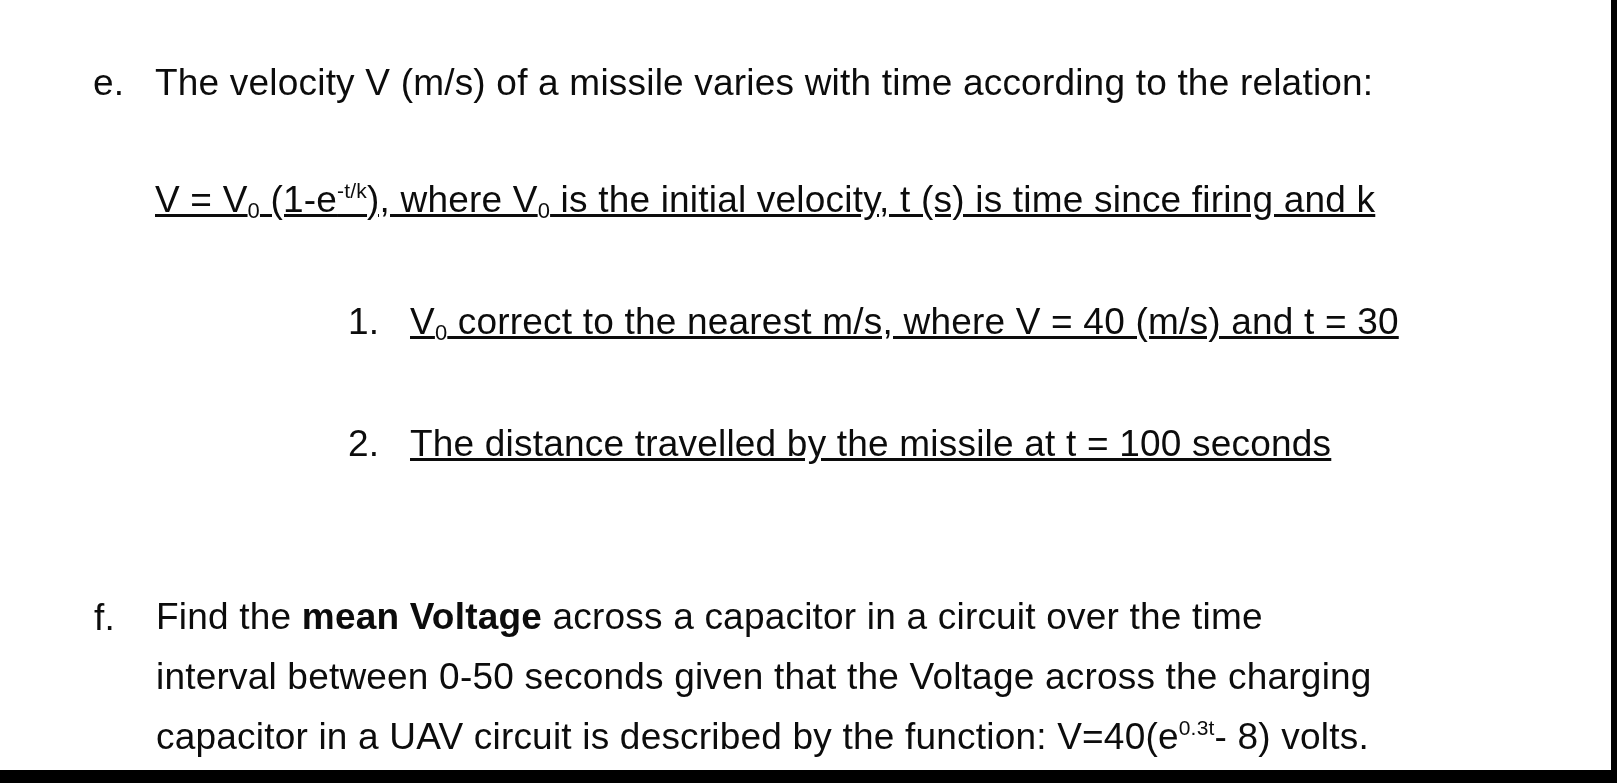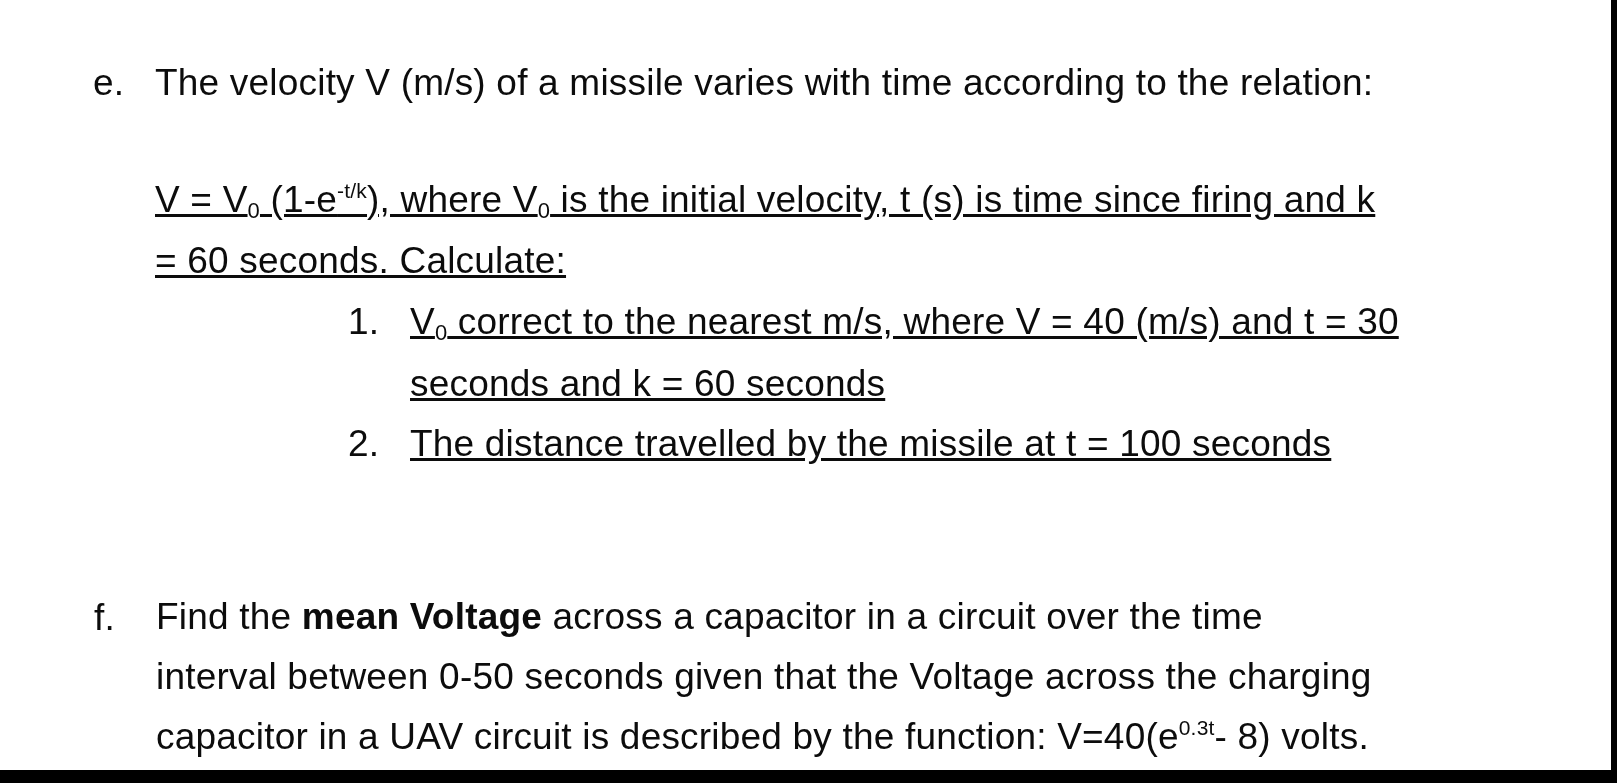--- a/index.html
+++ b/index.html
@@ -42,28 +42,26 @@
 <div class="page">
 
   <div class="abs marker" style="left:93px; top:52px;">e.</div>
 
   <div class="abs lh61" style="left:155px; top:52px;">
     <div class="line">The velocity V (m/s) of a missile varies with time according to the relation:</div>
   </div>
 
   <div class="abs lh61" style="left:155px; top:169px;text-decoration:underline;">
     <div class="line"><span>V = V</span><span class="sub">0</span><span> (1-e</span><span class="sup">-t/k</span><span>), where V</span><span class="sub">0</span><span> is the initial velocity, t (s) is time since firing and k</span></div>
-    <div class="line">= 60 seconds. Calculate:</div>
   </div>
 
   <div class="abs marker" style="left:348px; top:291px;">1.</div>
 
   <div class="abs lh62" style="left:410px; top:291px;">
     <div class="line"><span>V</span><span class="sub">0</span><span> correct to the nearest m/s, where V = 40 (m/s) and t = 30</span></div>
-    <div class="line">seconds and k = 60 seconds</div>
   </div>
 
   <div class="abs marker" style="left:348px; top:413px;">2.</div>
 
   <div class="abs lh62" style="left:410px; top:413px;">
     <div class="line">The distance travelled by the missile at t = 100 seconds</div>
   </div>
 
   <div class="abs marker" style="left:94px; top:587px;">f.</div>
 

